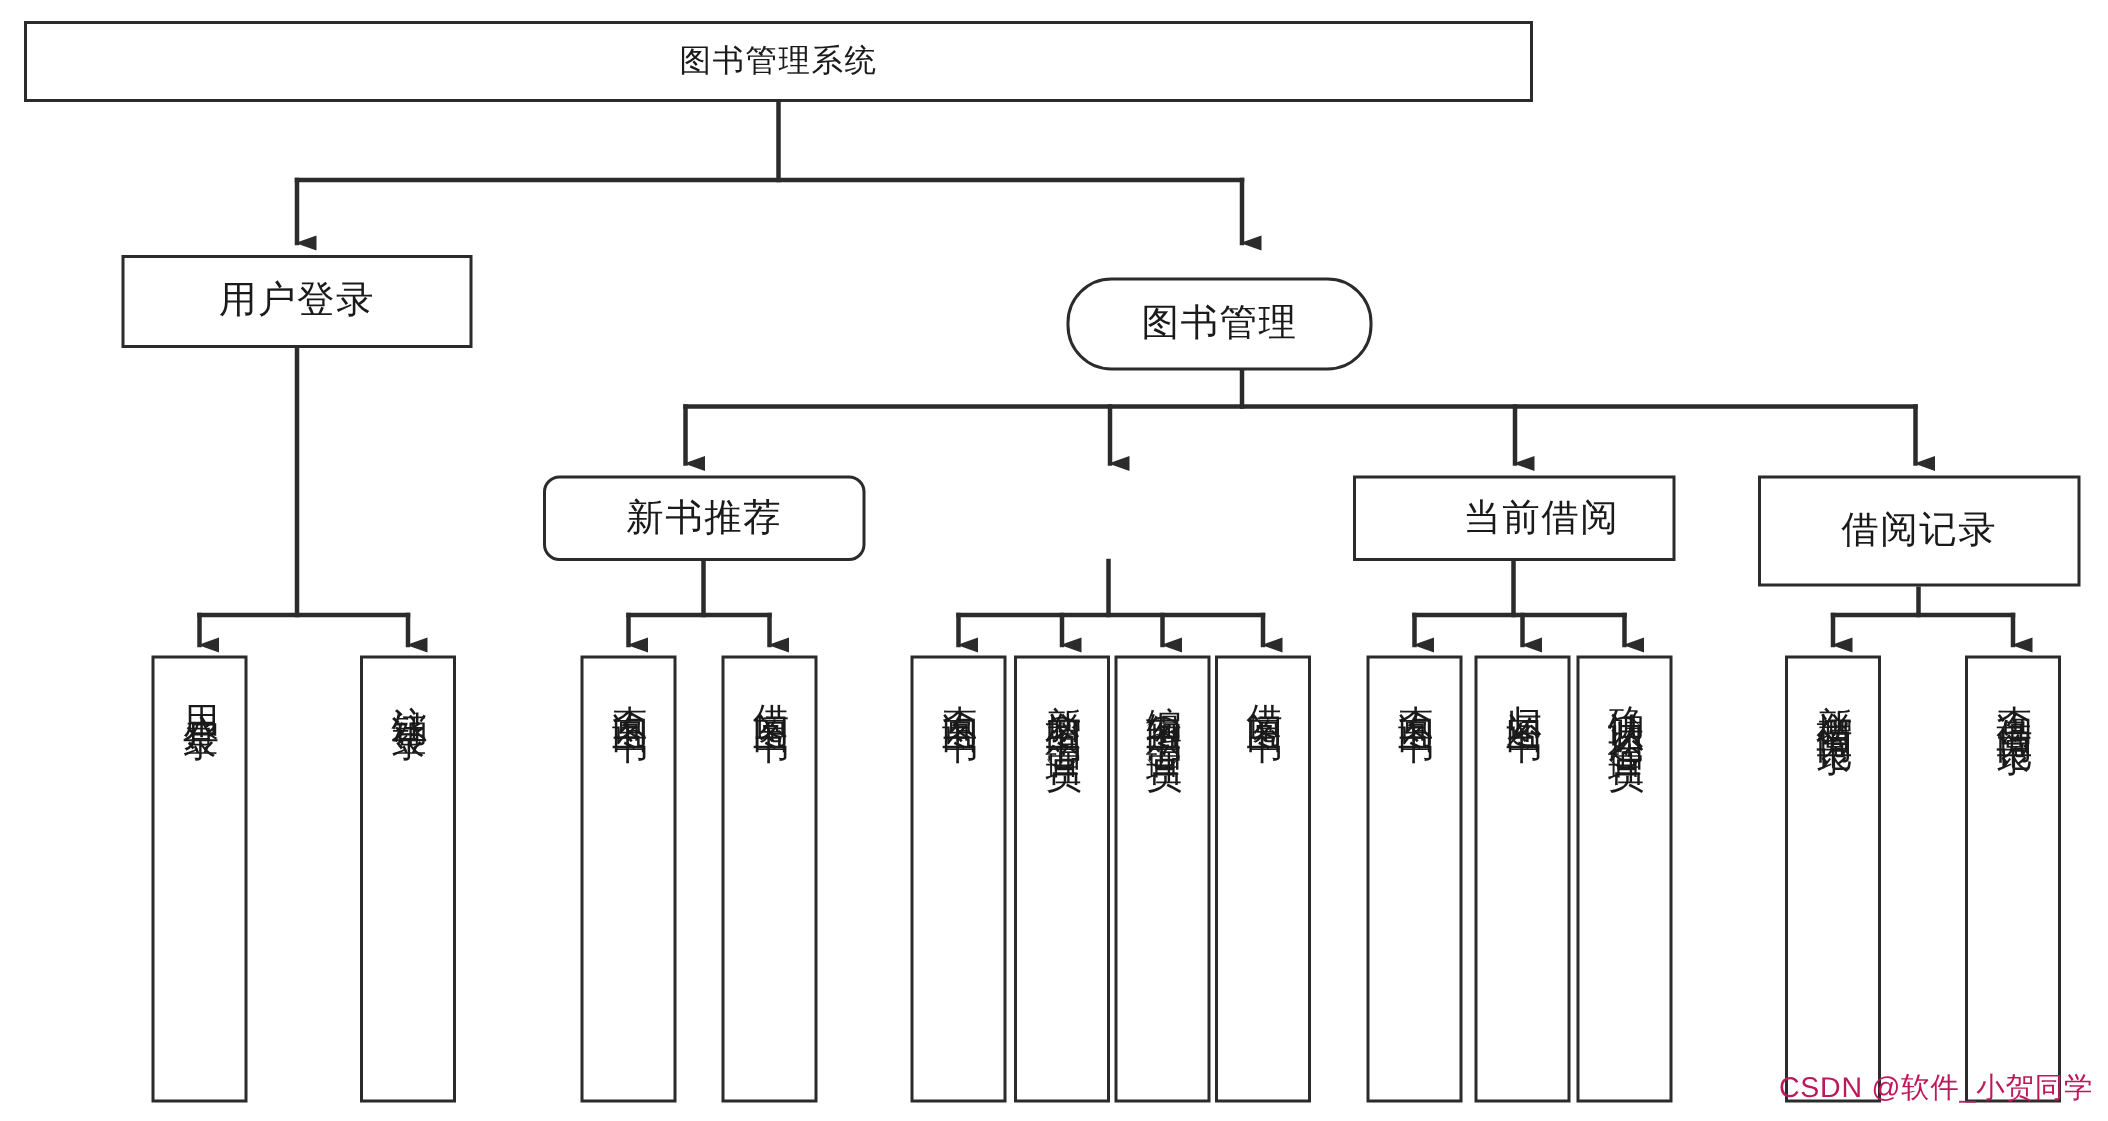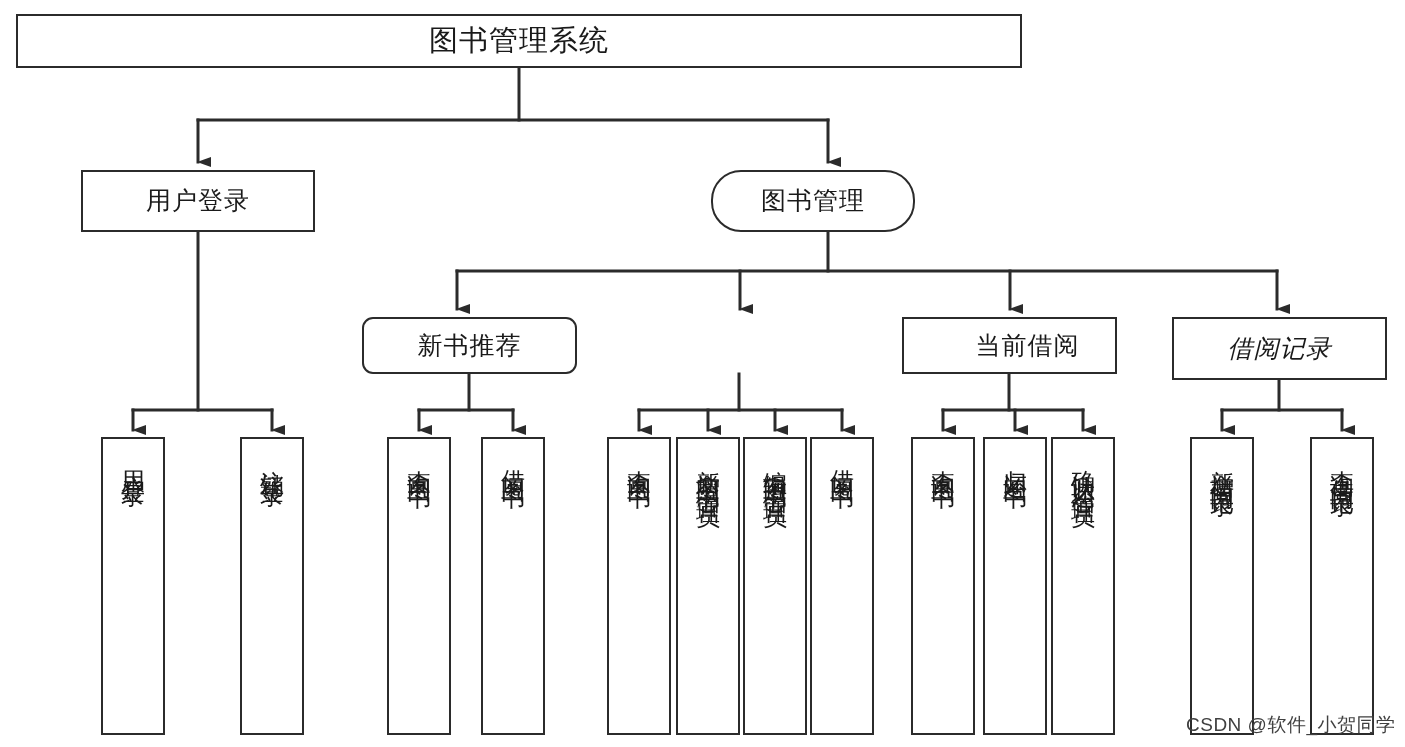--- a/index.html
+++ b/index.html
@@ -35,42 +35,42 @@
     align-items: center;
     justify-content: center;
     color: #1a1a1a;
   }
   .node.horiz {
     font-size: 25px;
     letter-spacing: 1px;
     line-height: 1.1;
   }
   .node.root {
-    font-size: 29px;
+    font-size: 21px;
   }
   .node.leaf {
     font-size: 24px;
     padding: 12px 0;
     align-items: flex-start;
   }
   .vtext {
     writing-mode: vertical-rl;
     text-orientation: upright;
     -webkit-writing-mode: vertical-rl;
     letter-spacing: 5px;
     line-height: 1;
     white-space: nowrap;
     display: block;
   }
   .watermark {
     position: absolute;
     left: 1186px;
     top: 712px;
     font-size: 19px;
-    color: #404040;
+    color: #be185d;
     white-space: nowrap;
     letter-spacing: 0.5px;
   }
 </style>
 </head>
 <body>
 
 <div id="diagram">
 
   <svg id="edge-layer" width="1405" height="747" viewBox="0 0 1405 747">
@@ -123,31 +123,31 @@
     </g>
   </svg>
 
   <div class="node horiz root" style="left: 16px; top: 14px; width: 1006px; height: 54px;">
     <span>图书管理系统</span>
   </div>
 
   <div class="node horiz" style="left: 81px; top: 170px; width: 234px; height: 62px;">
     <span>用户登录</span>
   </div>
-  <div class="node horiz" style="left: 711px; top: 170px; width: 204px; height: 62px; border-radius: 30px;">
+  <div class="node horiz" style="left: 711px; top: 185px; width: 204px; height: 62px; border-radius: 30px;">
     <span>图书管理</span>
   </div>
 
   <div class="node horiz" style="left: 362px; top: 317px; width: 215px; height: 57px; border-radius: 11px;">
     <span>新书推荐</span>
   </div>
   <div class="node horiz" style="left: 902px; top: 317px; width: 215px; height: 57px; padding-left: 36px;">
     <span>当前借阅</span>
   </div>
-  <div class="node horiz" style="left: 1172px; top: 317px; width: 215px; height: 63px; font-style: italic;">
+  <div class="node horiz" style="left: 1172px; top: 317px; width: 215px; height: 74px;">
     <span>借阅记录</span>
   </div>
 
   <div class="node leaf" style="left: 101px; top: 437px; width: 64px; height: 298px;">
     <span class="vtext">用户登录</span>
   </div>
   <div class="node leaf" style="left: 240px; top: 437px; width: 64px; height: 298px;">
     <span class="vtext">注销登录</span>
   </div>
   <div class="node leaf" style="left: 387px; top: 437px; width: 64px; height: 298px;">

